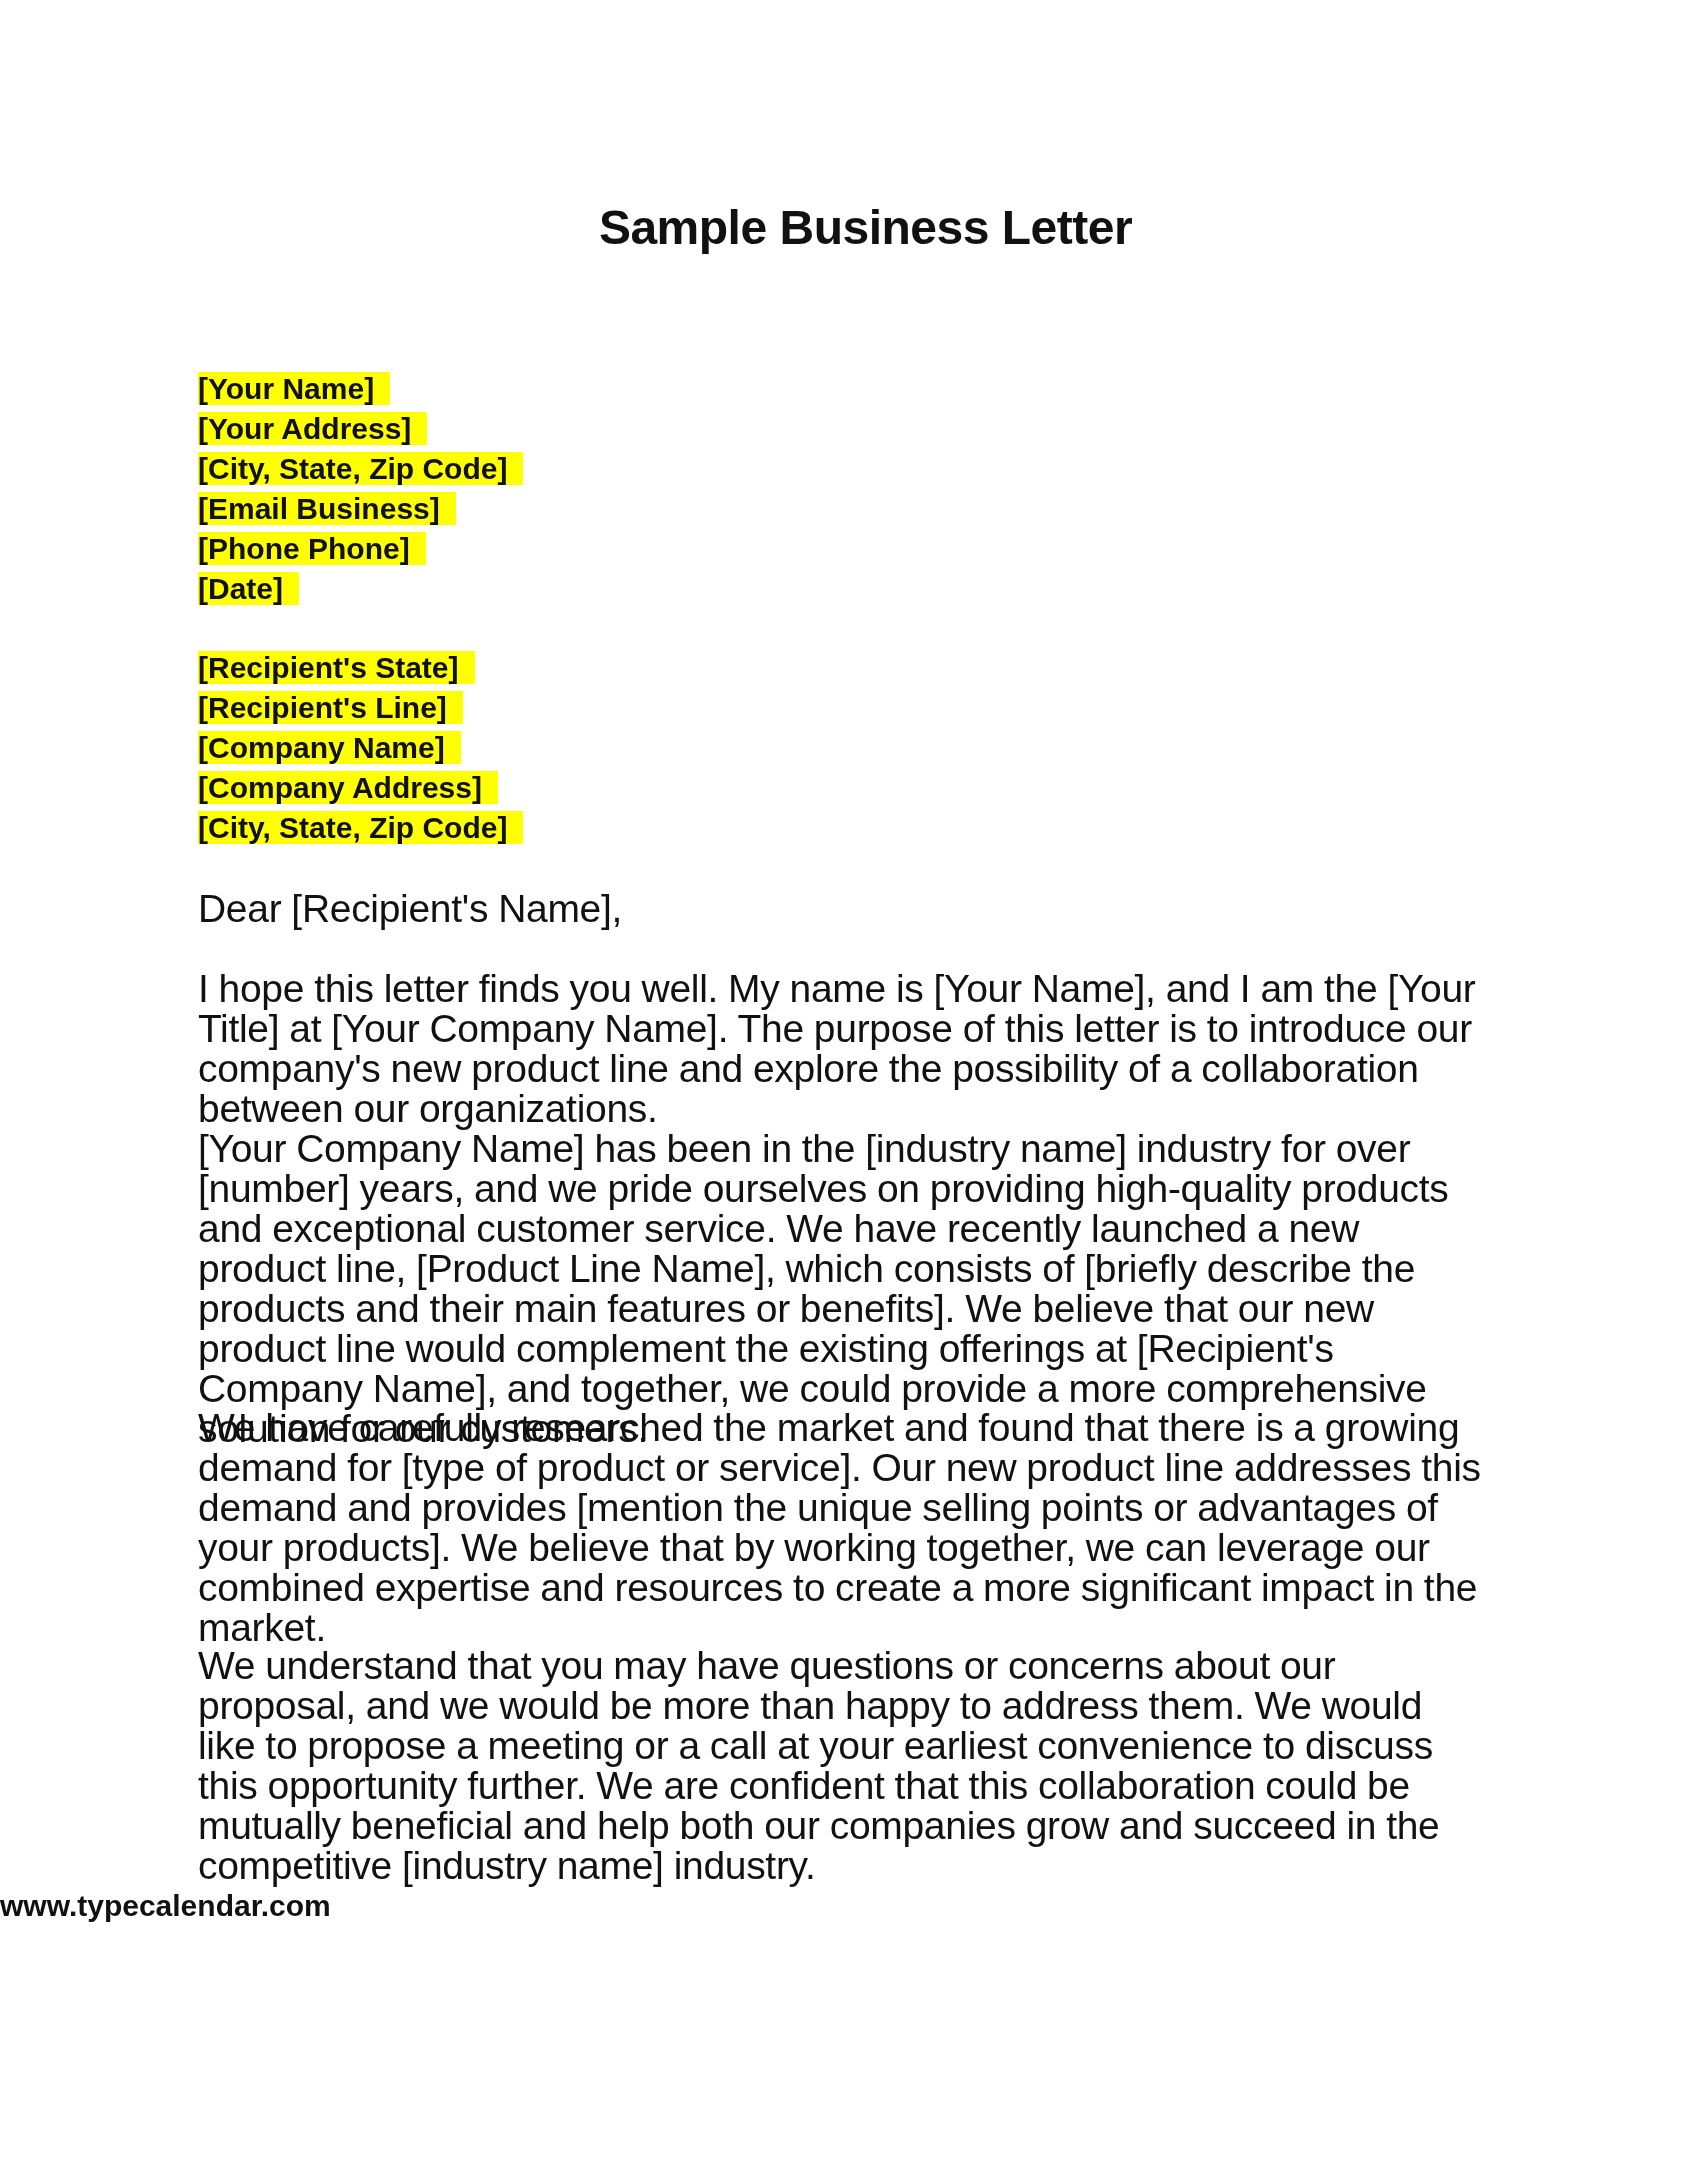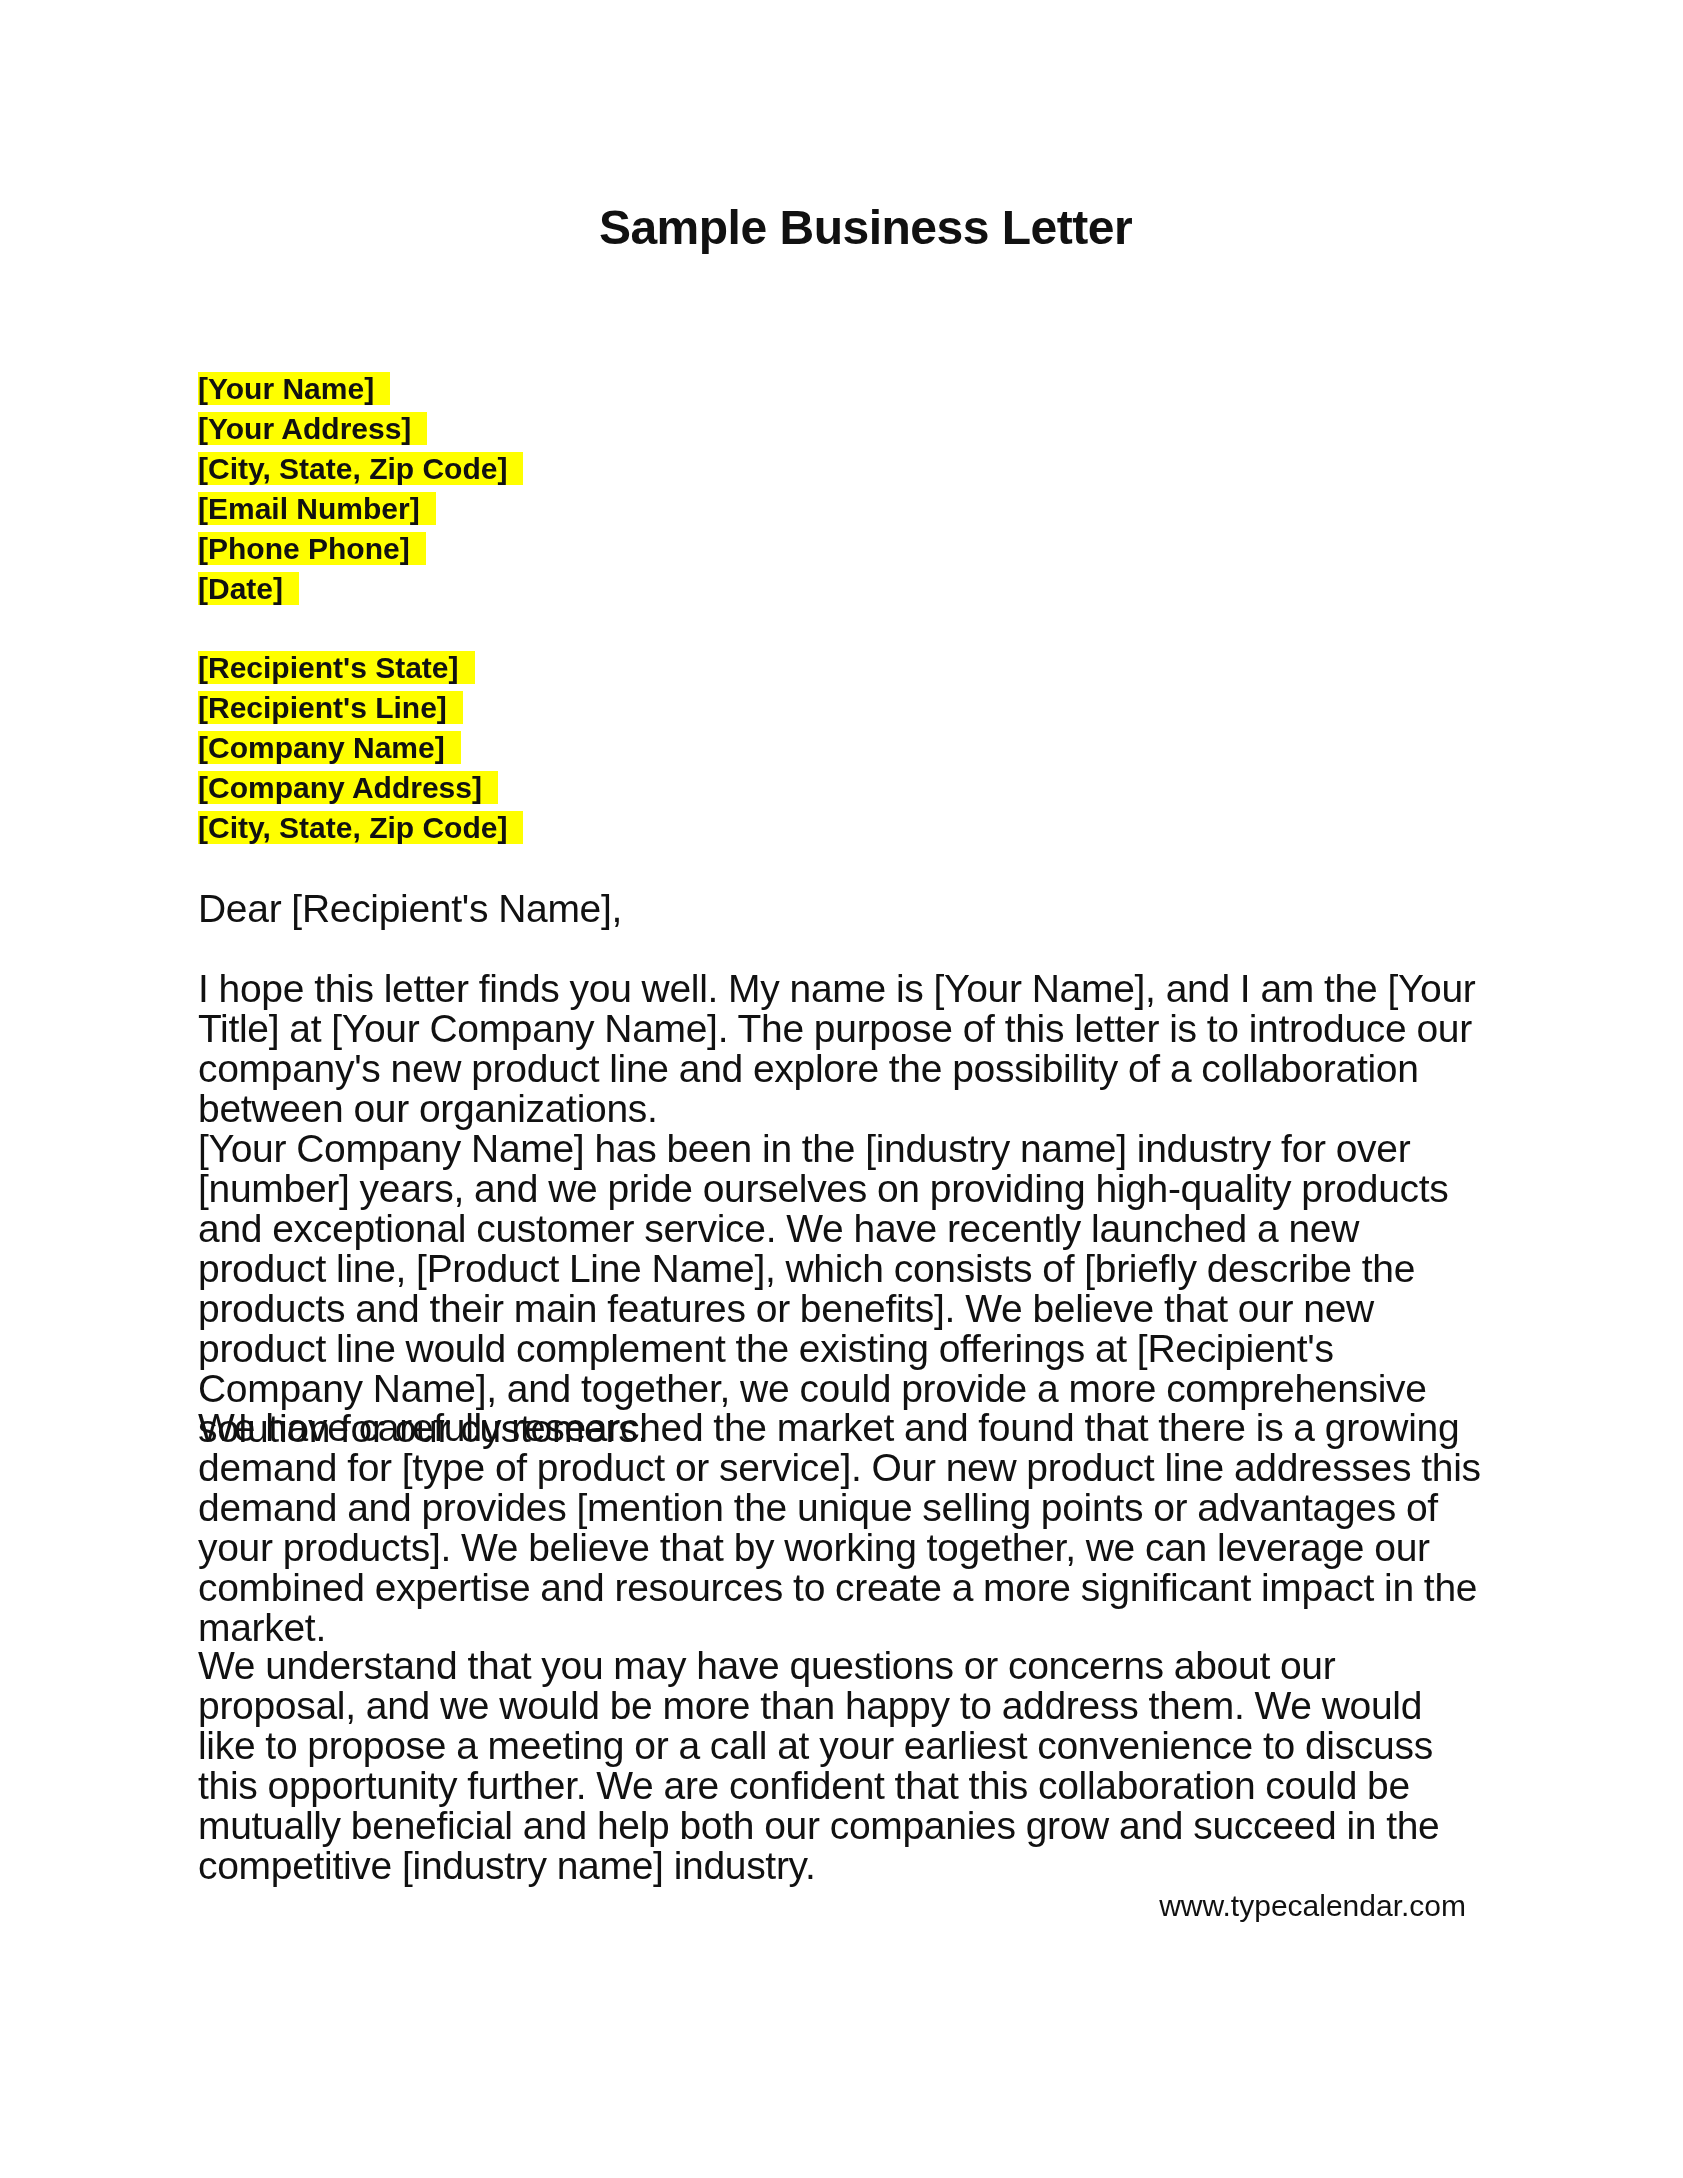--- a/index.html
+++ b/index.html
@@ -6,35 +6,35 @@
   body { width: 1683px; height: 2178px; position: relative; overflow: hidden;
          font-family: "Liberation Sans", "DejaVu Sans", sans-serif; color: #111111; }
   .page { position: absolute; left: 0; top: 0; width: 1683px; height: 2178px; }
   .title { position: absolute; left: 0; width: 1683px; top: 198px; text-align: center;
            font-weight: bold; font-size: 48px; line-height: 59px; letter-spacing: -0.5px; margin-left: 24px; }
   .block { position: absolute; left: 198px; font-size: 30px; line-height: 40px; }
   .hl-line { display: block; }
   .hl { background: #ffff00; font-weight: bold; padding-right: 16px; }
   .para { position: absolute; left: 198px; width: 1287px; font-size: 39px; line-height: 40px;
           letter-spacing: -0.3px; word-spacing: -0.5px; }
-  .footer { position: absolute; left: 0; width: 1466px; top: 1886px; text-align: right;
-            font-weight: normal; font-size: 30px; line-height: 40px; }
+  .footer { position: absolute; left: 0; width: 1466px; top: 1886px; text-align: left;
+            font-weight: bold; font-size: 30px; line-height: 40px; }
 </style>
 </head>
 <body>
 
 <div class="page">
 
   <div class="title">Sample Business Letter</div>
 
   <div class="block" style="top:369px;">
     <span class="hl-line"><span class="hl">[Your Name]</span></span>
     <span class="hl-line"><span class="hl">[Your Address]</span></span>
     <span class="hl-line"><span class="hl">[City, State, Zip Code]</span></span>
-    <span class="hl-line"><span class="hl">[Email Number]</span></span>
+    <span class="hl-line"><span class="hl">[Email Business]</span></span>
     <span class="hl-line"><span class="hl">[Phone Phone]</span></span>
     <span class="hl-line"><span class="hl">[Date]</span></span>
   </div>
 
   <div class="block" style="top:648px;">
     <span class="hl-line"><span class="hl">[Recipient's State]</span></span>
     <span class="hl-line"><span class="hl">[Recipient's Line]</span></span>
     <span class="hl-line"><span class="hl">[Company Name]</span></span>
     <span class="hl-line"><span class="hl">[Company Address]</span></span>
     <span class="hl-line"><span class="hl">[City, State, Zip Code]</span></span>

